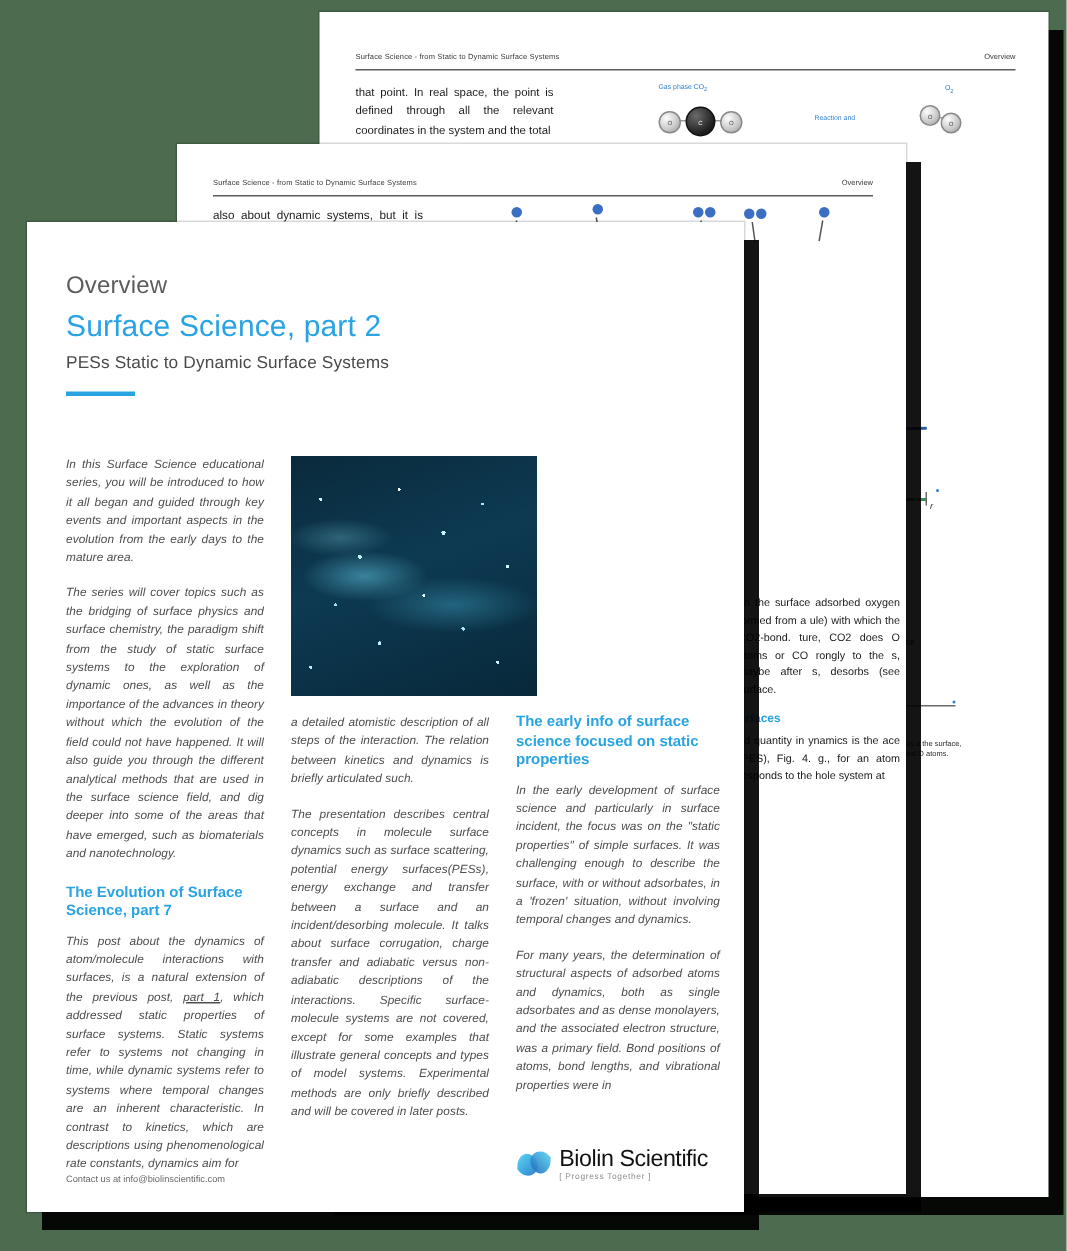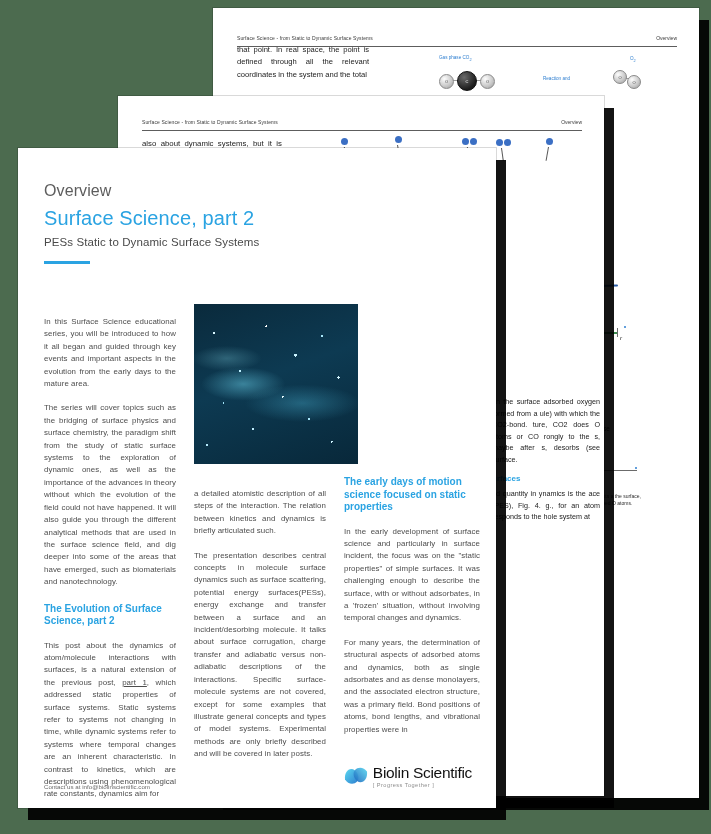--- a/index.html
+++ b/index.html
@@ -25,21 +25,21 @@
   }
   .pg-head .ttl{font-size:4.4px;letter-spacing:.1px;white-space:nowrap;}
   .pg-head .sec{font-size:4.4px;}
 
   
   #sheet-back{left:213px;top:8px;width:486px;height:790px;}
   #sheet-back .pg-head{left:24px;right:22px;top:22px;height:16px;}
   #sheet-back .pg-head .ttl{font-size:5px;}
   #sheet-back .pg-head .sec{font-size:5px;}
   #sheet-back .col-a{
-    position:absolute;left:24px;top:36px;width:132px;
+    position:absolute;left:24px;top:48px;width:132px;
     font-size:7.6px;line-height:12.4px;color:#1b1b1b;text-align:justify;
   }
   
   .mol-label{position:absolute;font-size:4.6px;color:#2f7fd0;}
   .atom{position:absolute;border-radius:50%;background:
      radial-gradient(circle at 34% 30%,#fdfdfd,#c9c9c9 58%,#9a9a9a 100%);
      border:.5px solid #8a8a8a;}
   .atom.dark{background:radial-gradient(circle at 34% 30%,#6a6a6a,#1d1d1d 70%);
      border-color:#111;color:#fff;}
   .atom span{position:absolute;inset:0;display:flex;align-items:center;
@@ -87,21 +87,21 @@
   .h2{font-size:11.5px;color:#4a4a4a;font-weight:400;margin-top:6px;letter-spacing:.1px;}
   .rule{width:46px;height:3.4px;background:#2aa3e2;margin-top:13px;}
 
   .cols{position:absolute;left:26px;right:24px;top:156px;bottom:40px;}
   .col{position:absolute;top:0;width:132px;}
   .col1{left:0;}
   .col2{left:150px;}
   .col3{left:300px;}
   .body{font-size:7.9px;line-height:12.4px;color:#4d4d4d;text-align:justify;
         letter-spacing:.05px;}
-  .body p{margin:12px 0 11px;}
+  .body p{margin:0 0 11px;font-style:italic;}
   .sub{color:#2aa3e2;font-size:10px;font-weight:700;line-height:12.5px;
        margin:14px 0 7px;}
   .sub.first{margin-top:0;}
   a.inline{color:#4d4d4d;text-decoration:underline;}
 
   .hero{position:absolute;left:150px;top:0;width:164px;height:160px;
         background:
         radial-gradient(1.1px 1.1px at 12% 18%, #d8f7ff 99%, transparent),
         radial-gradient(1.3px 1.3px at 28% 42%, #bdf0ff 99%, transparent),
         radial-gradient(1px 1px at 44% 14%, #ffffff 99%, transparent),
@@ -248,35 +248,35 @@
 
     <div class="cols">
 
       <div class="hero"></div>
 
       <div class="col col1">
         <div class="body">
           <p>In this Surface Science educational series, you will be introduced to how it all began and  guided through key events and important aspects in the evolution from the early days to the mature area.</p>
           <p>The series will cover topics such as the bridging of surface physics and surface chemistry, the paradigm shift from the study of static surface systems to the exploration of dynamic ones, as well as the importance of the advances in theory without which the evolution of the field could not have happened. It will also guide you through the different analytical methods that are used in the surface science field, and dig deeper into some of the areas that have emerged, such as biomaterials and nanotechnology.</p>
         </div>
-        <div class="sub">The Evolution of Surface Science, part 2</div>
+        <div class="sub">The Evolution of Surface Science, part 7</div>
         <div class="body">
           <p><span>This post about the dynamics of atom/molecule interactions with surfaces, is a natural extension of the previous post, </span><a class="inline" href="#">part 1</a><span>, which addressed static properties of surface systems. Static systems refer to systems not changing in time, while dynamic systems refer to systems where temporal changes are an inherent characteristic. In contrast to kinetics, which are descriptions using phenomenological rate constants, dynamics aim for</span></p>
         </div>
       </div>
 
       <div class="col col2" style="top:172px;">
         <div class="body">
           <p>a detailed atomistic description of all steps of the interaction. The relation between kinetics and dynamics is briefly articulated such.</p>
           <p>The presentation describes central concepts in molecule surface dynamics such as surface scattering, potential energy surfaces(PESs), energy exchange and transfer between a surface and an incident/desorbing molecule. It talks about surface corrugation, charge transfer and adiabatic versus non-adiabatic descriptions of the interactions. Specific surface-molecule systems are not covered, except for some examples that illustrate general concepts and types of model systems. Experimental methods are only briefly described and will be covered in later posts.</p>
         </div>
       </div>
 
       <div class="col col3" style="top:172px;width:136px;">
-        <div class="sub first">The early days of motion science focused on static properties</div>
+        <div class="sub first">The early info of surface science focused on static properties</div>
         <div class="body">
           <p>In the early development of surface science and particularly in surface incident, the focus was on the "static properties" of simple surfaces. It was challenging enough to describe the surface, with or without adsorbates, in a 'frozen' situation, without involving temporal changes and dynamics.</p>
           <p>For many years, the determination of structural aspects of adsorbed atoms and dynamics, both as single adsorbates and as dense monolayers, and the associated electron structure, was a primary field. Bond positions of atoms, bond lengths, and vibrational properties were in</p>
         </div>
       </div>
     </div>
 
     <div class="footer-line">Contact us at info@biolinscientific.com</div>
 
     <div class="logo">

